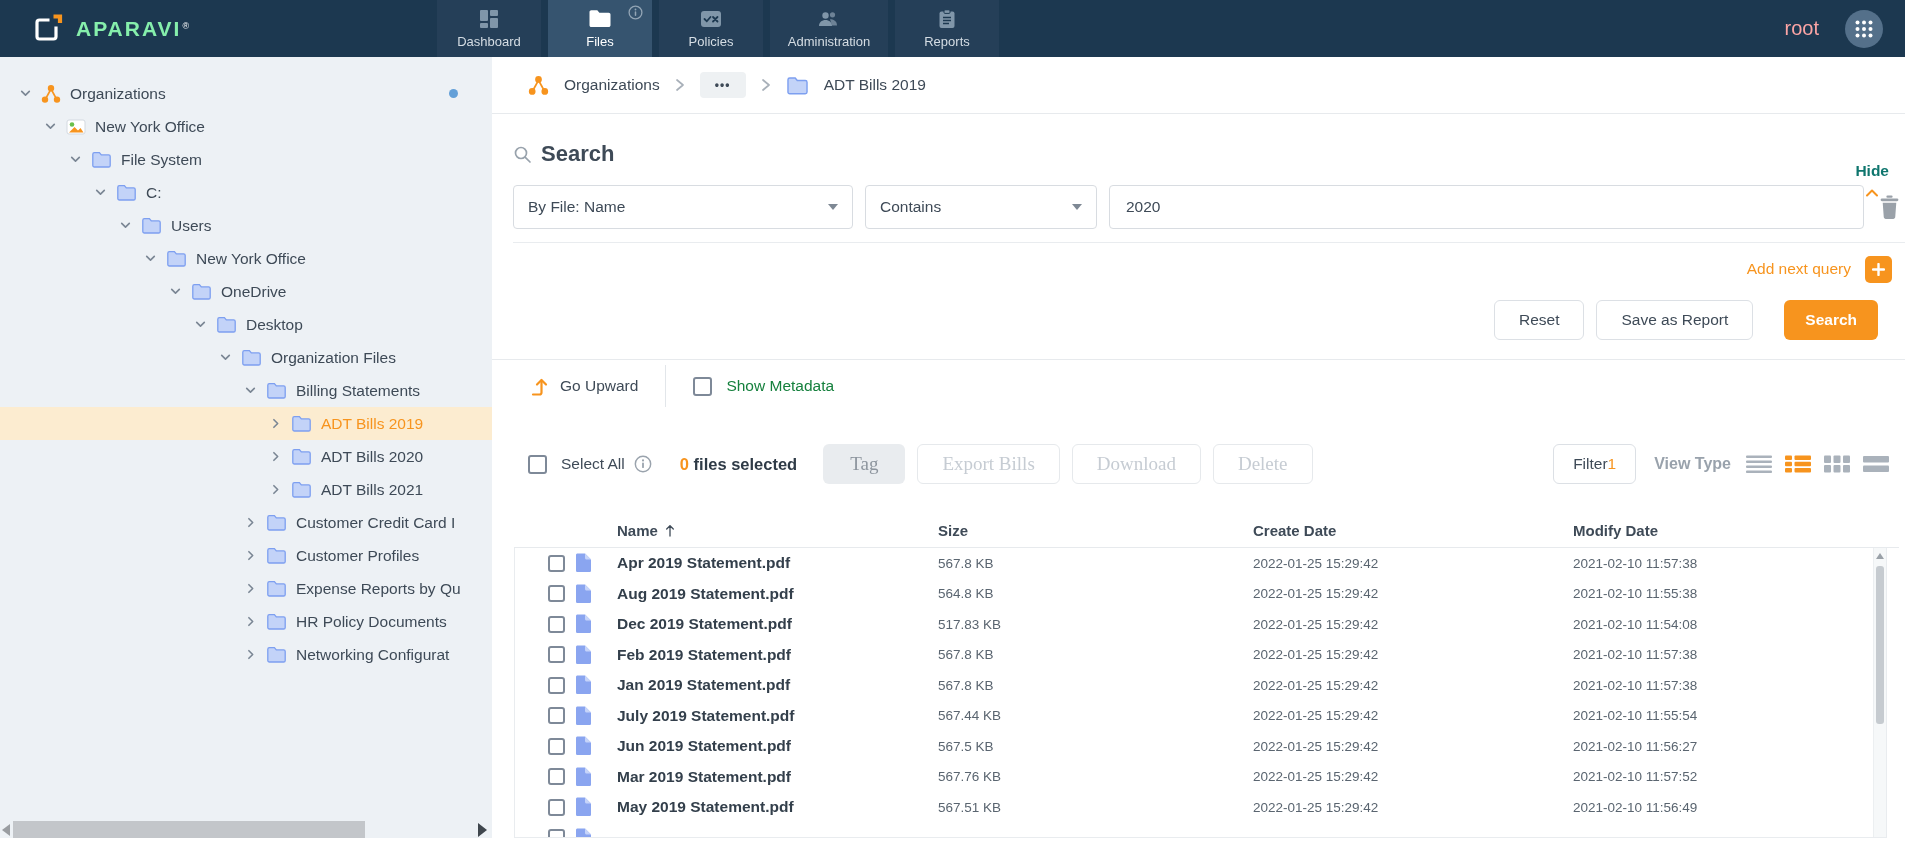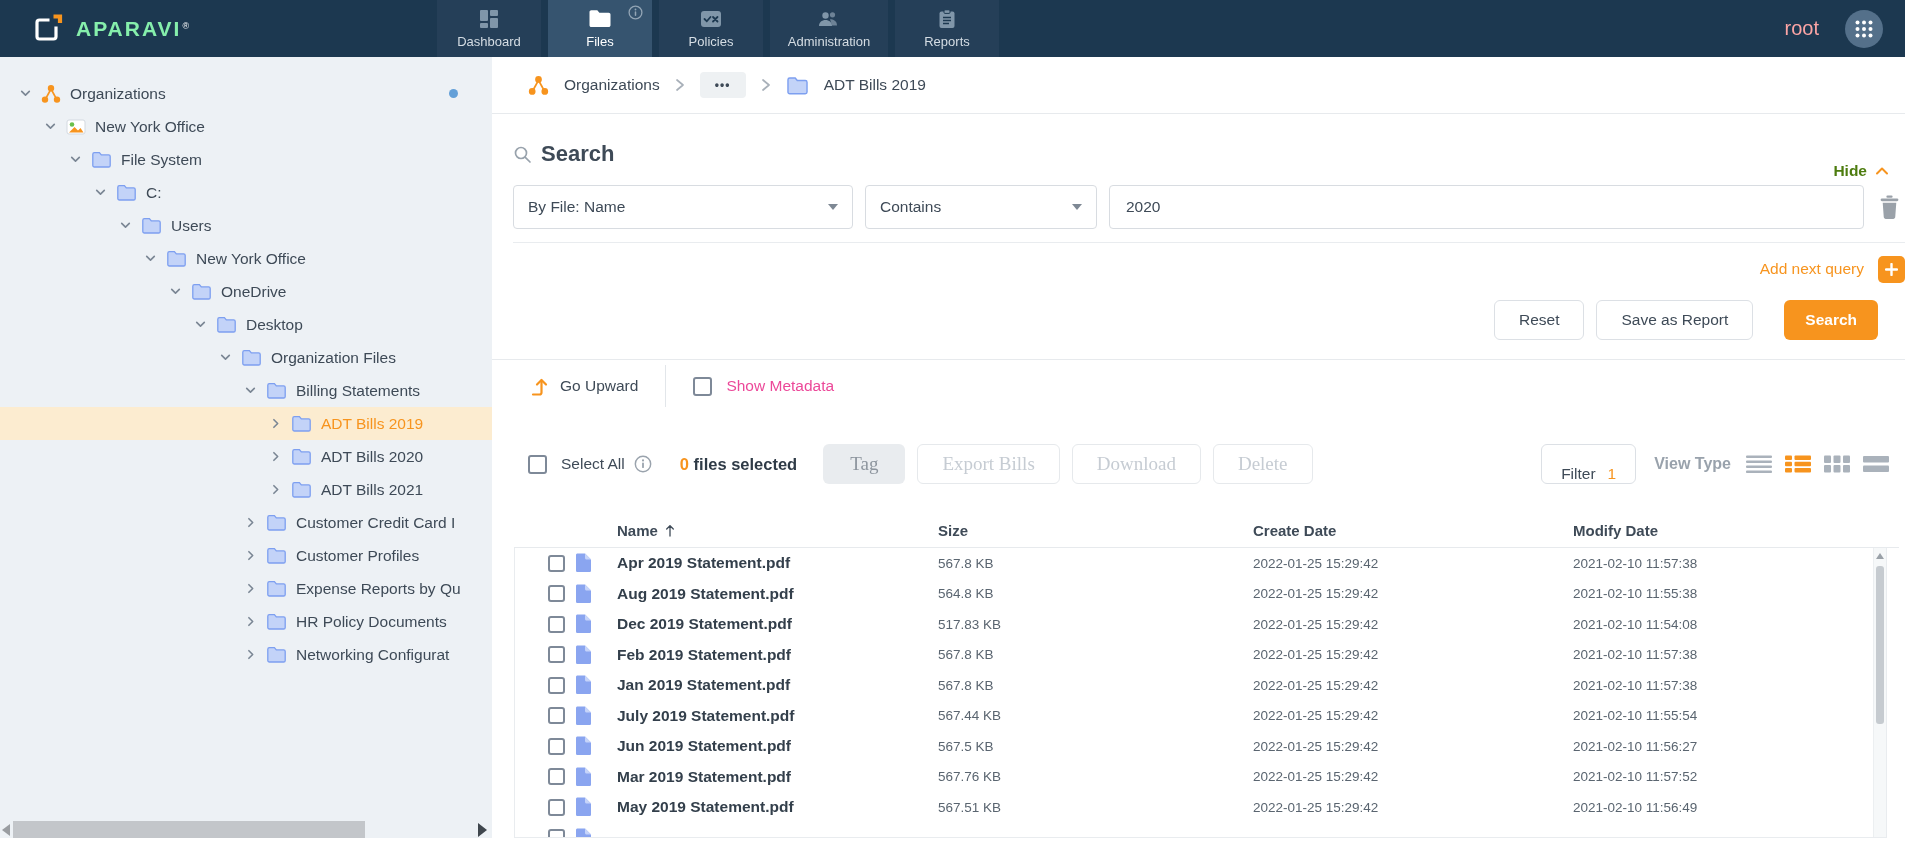--- a/index.html
+++ b/index.html
@@ -39,54 +39,54 @@
 
   
   .main { position:absolute; left:492px; top:57px; width:1413px; height:786px; background:#fff; }
   .crumb { height:57px; display:flex; align-items:center; padding-left:36px; gap:15px; border-bottom:1px solid #e7eaed; }
   .crumb-label { font-size:15.5px; color:#3e4a57; cursor:pointer; }
   .crumb-ellipsis { width:46px; height:26px; background:#eef1f3; border-radius:4px; display:flex; align-items:center; justify-content:center; font-size:12px; font-weight:bold; letter-spacing:1px; color:#3e4a57; cursor:pointer; }
 
   .search-panel { position:relative; padding-left:21px; }
   .sp-head { margin-top:20px; height:40px; display:flex; align-items:center; gap:9px; }
   .sp-title { font-size:22px; font-weight:600; color:#3e4a57; }
-  .hide-link { position:absolute; right:16px; top:28px; display:flex; align-items:center; gap:8px; color:#4d7c0f; font-size:15.5px; font-weight:600; cursor:pointer; }
+  .hide-link { position:absolute; right:16px; top:28px; display:flex; align-items:center; gap:8px; color:#0f766e; font-size:15.5px; font-weight:600; cursor:pointer;flex-direction:column; }
   .query-row { margin-top:11px; display:flex; align-items:center; gap:12px; padding-right:5px; }
   .selectbox { height:44px; border:1px solid #d8dce1; border-radius:4px; background:#fff; display:flex; align-items:center; justify-content:space-between; padding:0 14px; font-size:15.5px; color:#3e4a57; cursor:pointer; }
   .sb-field { width:340px; } .sb-op { width:232px; }
   .caret { width:0; height:0; border-left:5px solid transparent; border-right:5px solid transparent; border-top:6px solid #7e8894; }
   .qinput { flex:1; height:44px; border:1px solid #d8dce1; border-radius:4px; padding:0 16px; font-size:15.5px; color:#3e4a57; font-family:"Liberation Sans", sans-serif; outline:none; }
   .trash { display:flex; margin-left:3px; cursor:pointer; }
   .q-divider { margin-top:13px; border-top:1px solid #e9ecef; margin-right:0; }
-  .addq-row { margin-top:12px; height:28px; display:flex; align-items:center; justify-content:flex-end; gap:14px; }
+  .addq-row { margin-top:12px; height:28px; display:flex; align-items:center; justify-content:flex-end; gap:14px; padding-right:13px; }
   .addq-label { color:#f7941e; font-size:15.5px; cursor:pointer; }
   .addq-btn { width:27px; height:27px; background:#f7941e; border:none; border-radius:5px; display:flex; align-items:center; justify-content:center; cursor:pointer; }
   .btn-row { margin-top:17px; height:40px; display:flex; align-items:center; justify-content:flex-end; gap:12px; padding-right:27px; padding-bottom:0; }
   .btn { height:40px; border:1px solid #dce0e5; border-radius:6px; background:#fff; font-size:15.5px; color:#3e4a57; padding:0 24px; font-family:"Liberation Sans", sans-serif; cursor:pointer; }
   .btn-search { background:#f7941e; border:none; color:#fff; font-weight:bold; padding:0 21px; margin-left:19px; }
   .panel-pad { height:19px; }
   .section-divider { border-top:1px solid #e7eaed; }
 
   .nav-row { height:52px; display:flex; align-items:center; padding-left:36px; }
   .go-up-label { font-size:15.5px; color:#3e4a57; margin-left:10px; cursor:pointer; }
   .vdiv { width:1px; height:42px; background:#e2e6ea; margin:0 27px; }
   .cb { display:inline-block; width:17px; height:17px; border:2px solid #7e8998; border-radius:3px; background:#fff; flex:none; cursor:pointer; }
-  .meta-label { font-size:15.5px; color:#ec4899; margin-left:14px; }
+  .meta-label { font-size:15.5px; color:#15803d; margin-left:14px; }
 
   .select-row { margin-top:24px; height:56px; display:flex; align-items:center; padding:0 16px 0 36px; }
   .sel-all-label { font-size:15.5px; color:#3e4a57; margin-left:14px; }
   .info-ic { display:flex; margin-left:9px; }
   .sel-count { margin-left:28px; font-size:16.5px; font-weight:bold; color:#2f3b47; }
   .sel-count .cnt { color:#f7941e; }
   .actions { display:flex; gap:12px; margin-left:26px; }
   .abtn { height:40px; border-radius:6px; font-size:19px; font-family:Liberation Serif, serif; padding:0 24px; }
   .abtn.filled-disabled { background:#e9ecef; border:none; color:#8d959e; padding:0 27px; }
   .abtn.outline-disabled { background:#fff; border:1px solid #e6e9ec; color:#c6ccd3; }
   .right-tools { margin-left:auto; display:flex; align-items:center; }
-  .filter-btn { height:40px; border:1px solid #dce0e5; border-radius:6px; background:#fff; display:flex; align-items:flex-end; gap:12px; padding:0 19px; font-size:15.5px; color:#3e4a57; cursor:pointer; }
+  .filter-btn { height:40px; border:1px solid #dce0e5; border-radius:6px; background:#fff; display:flex; align-items:center; padding:0 19px; font-size:15.5px; color:#3e4a57; cursor:pointer; }
   .filter-cnt { color:#f7941e; }
   .vt-label { margin-left:18px; font-size:16px; font-weight:bold; color:#99a2ac; }
   .view-ics { display:flex; align-items:center; gap:13px; margin-left:15px; }
   .view-ic { display:flex; cursor:pointer; }
 
   .thead { margin:22px 6px 0 22px; height:34px; display:grid; grid-template-columns:103px 321px 315px 320px 1fr; align-items:center; border-bottom:1px solid #e7eaed; }
   .th { font-size:15px; font-weight:bold; color:#3e4a57; display:flex; align-items:center; gap:7px; }
   .tbody { position:relative; margin:0 18px 0 22px; height:290px; border:1px solid #e9ecef; border-top:none; overflow:hidden; background:#fff; }
   .frow { height:30.5px; display:grid; grid-template-columns:102px 321px 315px 320px 1fr; align-items:center; cursor:pointer; }
   .fsel { display:flex; align-items:center; gap:10px; padding-left:33px; }

